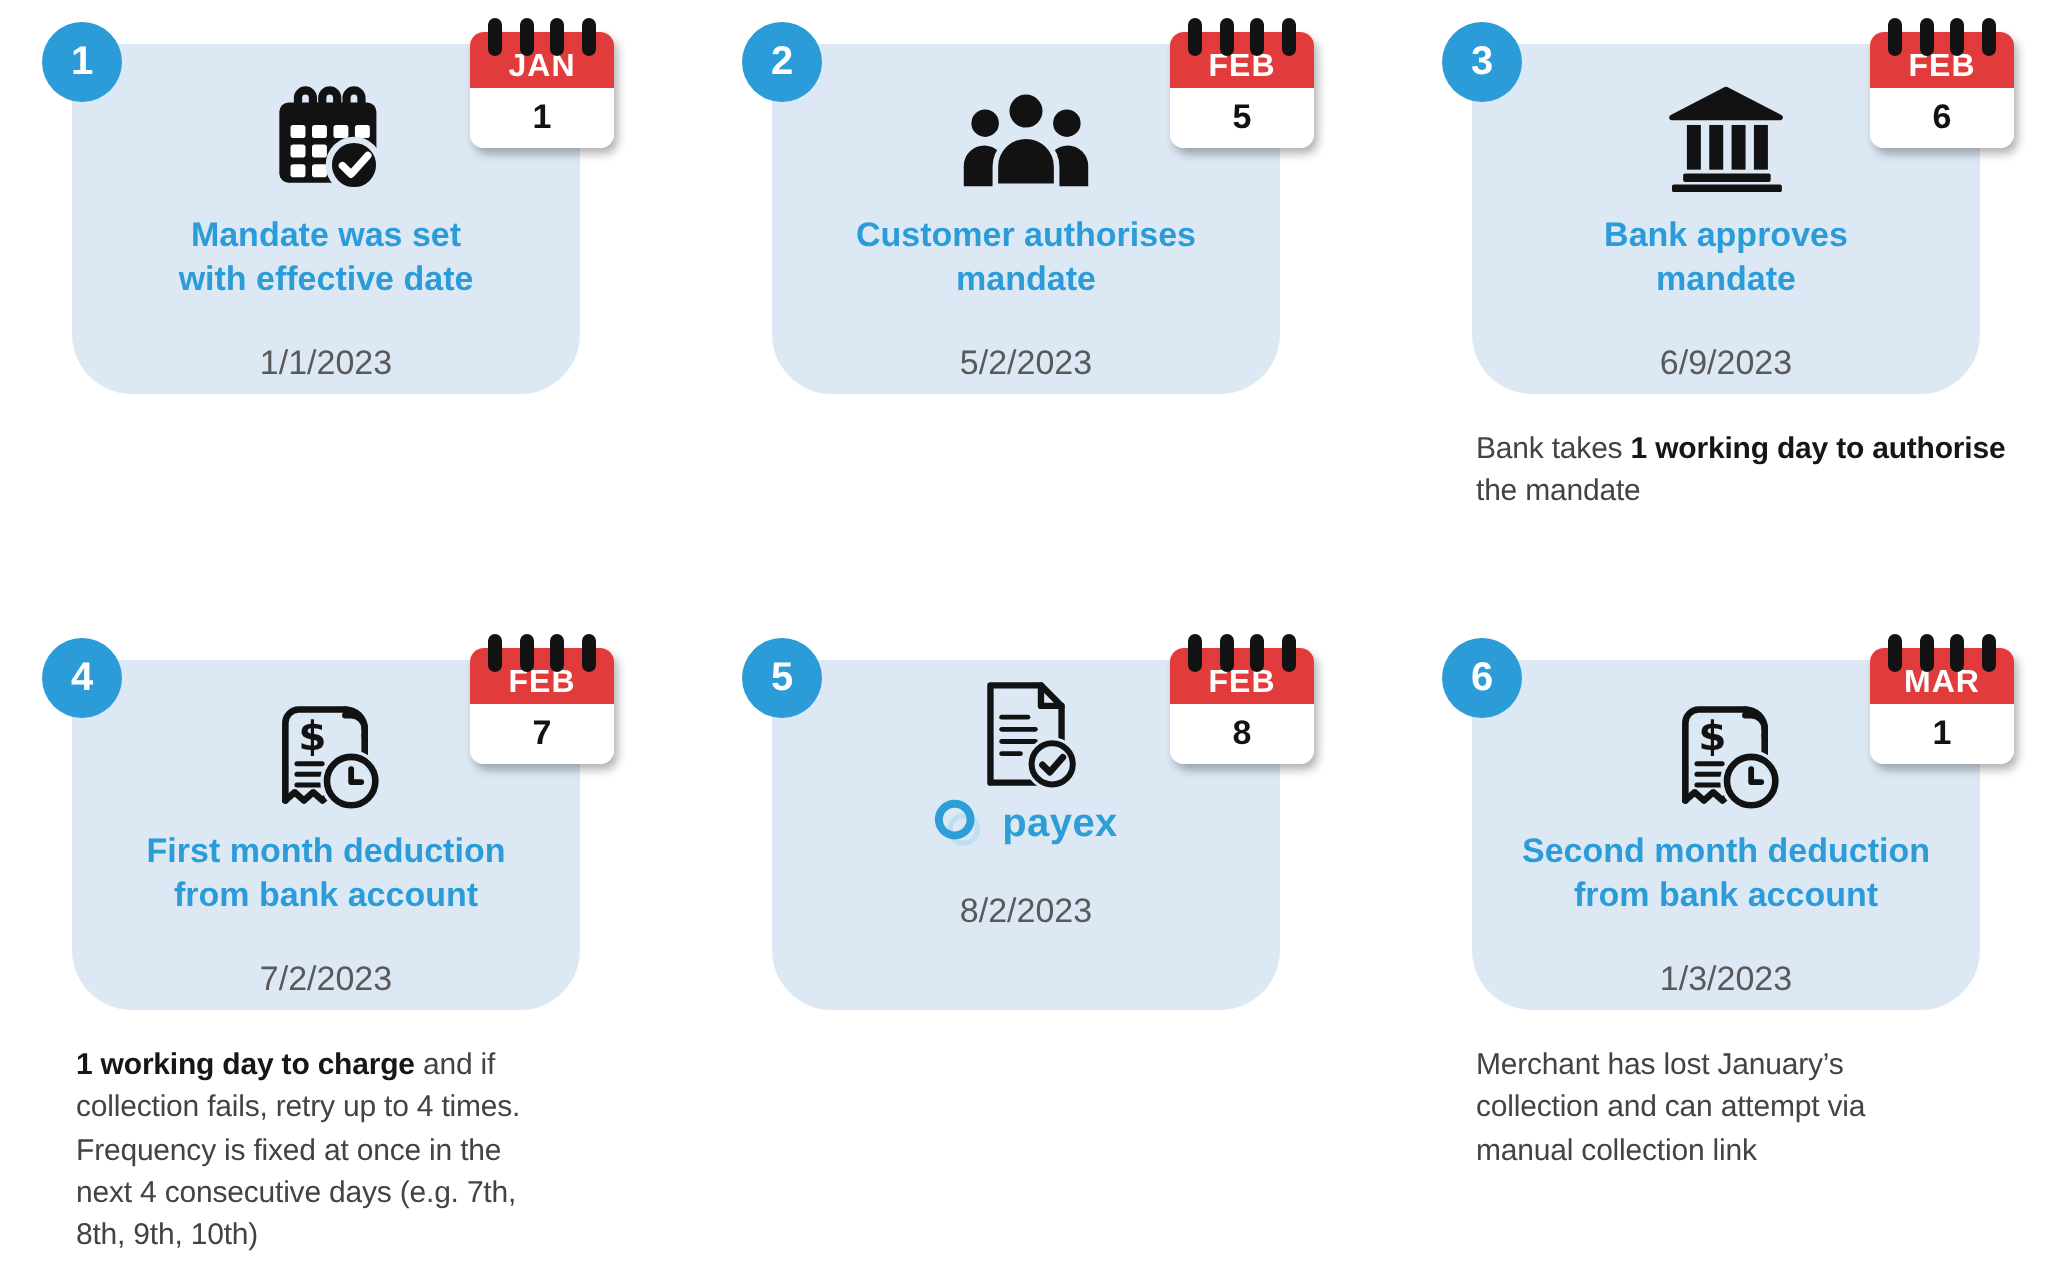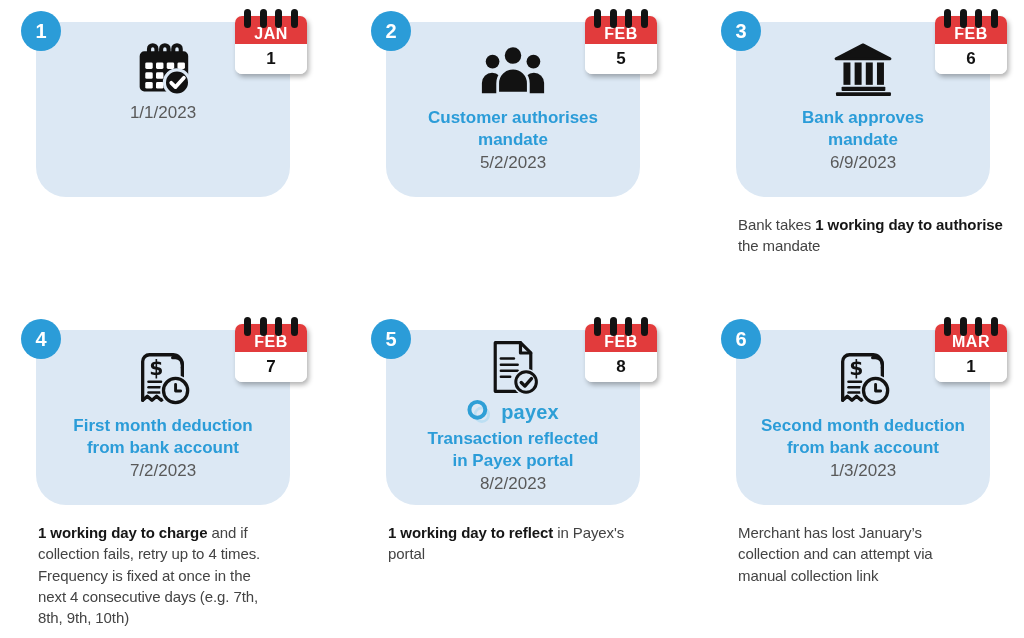--- a/index.html
+++ b/index.html
@@ -73,21 +73,21 @@
   }
   .icon-wrap{height:66px;display:flex;align-items:center;justify-content:center;}
   .card.compact .icon-wrap{height:52px;align-items:flex-end;}
   .payex-logo{height:27px;display:flex;align-items:center;gap:7px;margin-top:3px;}
   .payex-text{color:var(--payex-blue);font-size:20px;font-weight:600;letter-spacing:.2px;}
   .step-title{
     color:var(--accent);font-weight:700;font-size:17px;line-height:1.32;
     text-align:center;white-space:pre-line;margin-top:5px;
   }
   .card.compact .step-title{margin-top:2px;}
-  .step-date{color:var(--date-gray);font-size:17px;margin-top:1px;}
+  .step-date{color:var(--date-gray);font-size:17px;margin-top:20px;}
   .step-desc{
     margin-top:17px;margin-left:2px;width:296px;
     font-size:15px;line-height:1.42;color:var(--text-dark);
     white-space:pre-line;letter-spacing:-.1px;
   }
   .step-desc b{color:var(--text-bold);font-weight:700;}
 </style>
 </head>
 <body>
 
@@ -122,20 +122,22 @@
     <rect x="13" y="33.5" width="8" height="7" rx="1.5" fill="#fff"></rect>
     <rect x="24.5" y="33.5" width="8" height="7" rx="1.5" fill="#fff"></rect>
     <rect x="36" y="33.5" width="8" height="7" rx="1.5" fill="#fff"></rect>
     <rect x="13" y="44" width="8" height="7" rx="1.5" fill="#fff"></rect>
     <rect x="24.5" y="44" width="8" height="7" rx="1.5" fill="#fff"></rect>
     <circle cx="47" cy="44.5" r="13.5" fill="#121212" stroke="var(--card-bg)" stroke-width="3.4"></circle>
     <path d="M40.8 44.8 l4.6 4.6 l9 -10" fill="none" stroke="#fff" stroke-width="4" stroke-linecap="round" stroke-linejoin="round"></path>
   </svg>
 </div>
 
+      <div class="step-title">Mandate was set
+with effective date</div>
       <div class="step-date">1/1/2023</div>
     </div>
 
   </div>
     <div class="step">
     <div class="card">
       <div class="num-circle">
         <span>2</span>
       </div>
       <div class="cal-badge">
@@ -288,26 +290,22 @@
     <path d="M36.8 47.5 l3.9 3.9 l7 -8" fill="none" stroke="#121212" stroke-width="3.6" stroke-linecap="round" stroke-linejoin="round"></path>
   </svg>
 </div>
       <div class="payex-logo">
         <svg width="27" height="27" viewBox="0 0 30 30">
           <circle cx="16.5" cy="17.5" r="7.6" fill="none" stroke="var(--payex-light)" stroke-width="3"></circle>
           <circle cx="11.5" cy="12" r="8.8" fill="none" stroke="var(--payex-blue)" stroke-width="4.4"></circle>
         </svg>
         <span class="payex-text">payex</span>
       </div>
-      <div class="step-title">Transaction reflected
-in Payex portal</div>
       <div class="step-date">8/2/2023</div>
     </div>
-    <div class="step-desc"><b>1 working day to reflect</b><span> in Payex's
-portal</span></div>
   </div>
     <div class="step">
     <div class="card">
       <div class="num-circle">
         <span>6</span>
       </div>
       <div class="cal-badge">
         <div class="cal-pegs">
           <span class="cal-peg"></span>
           <span class="cal-peg"></span>

